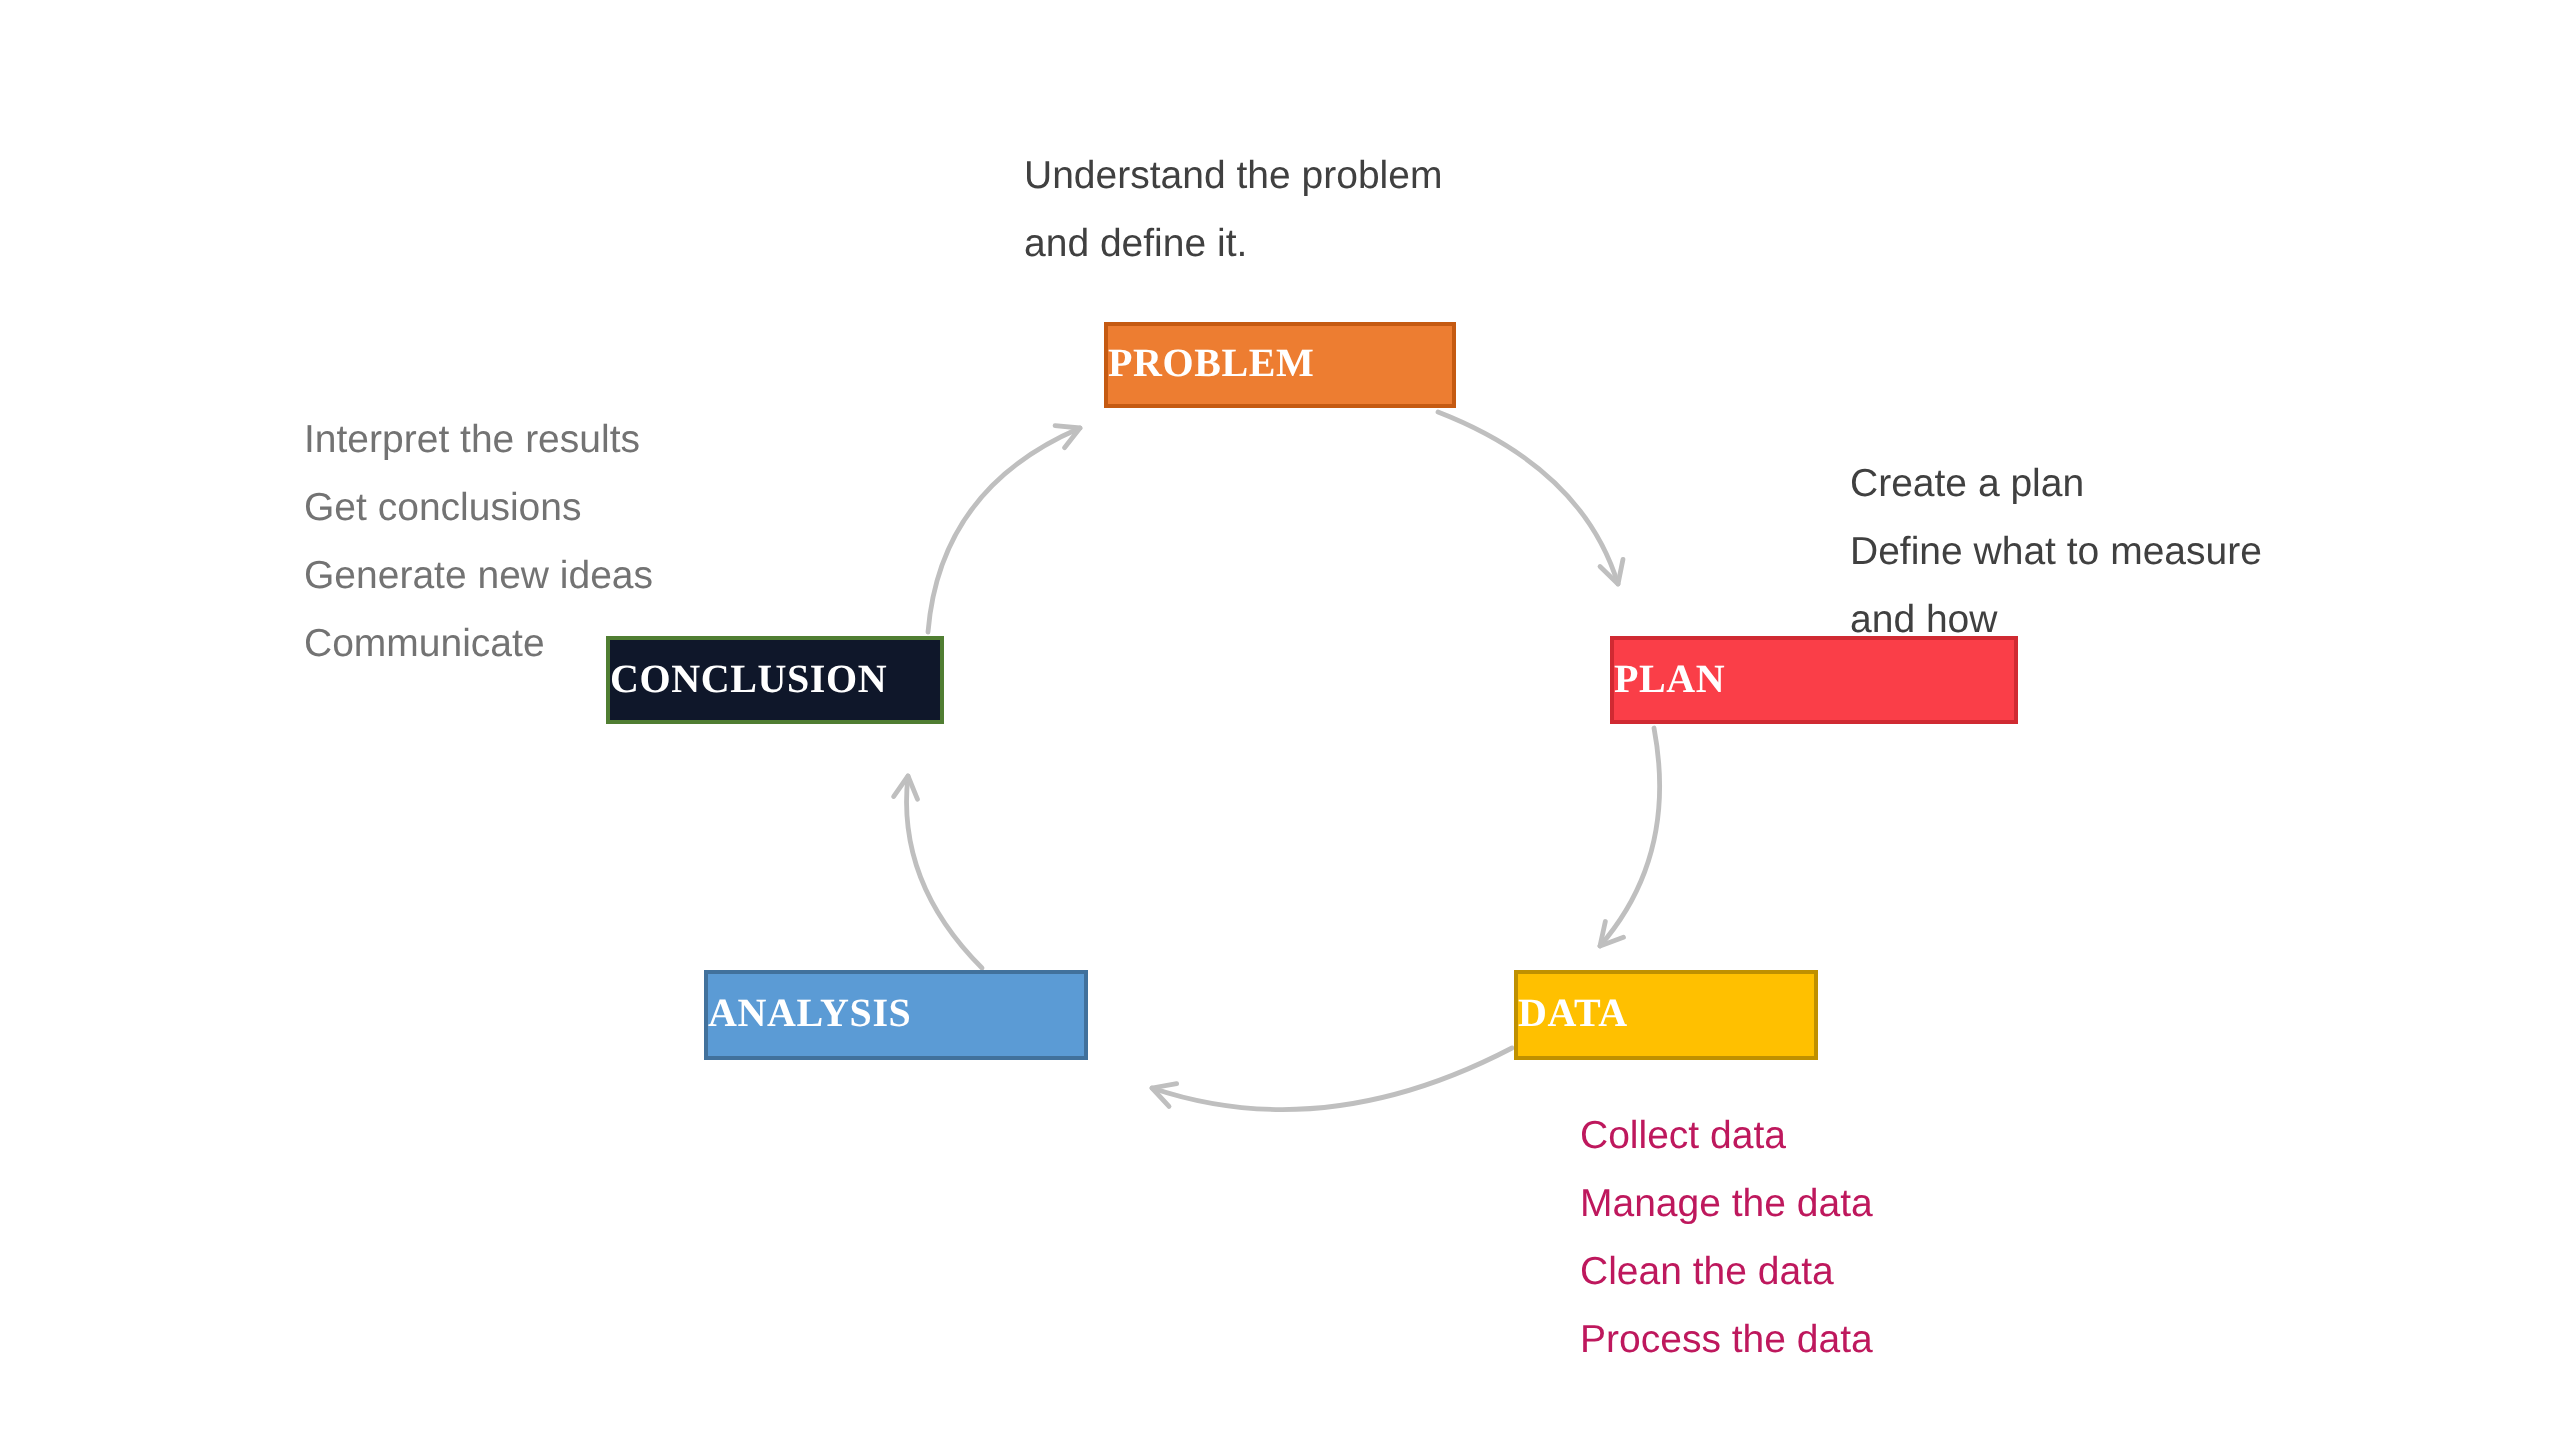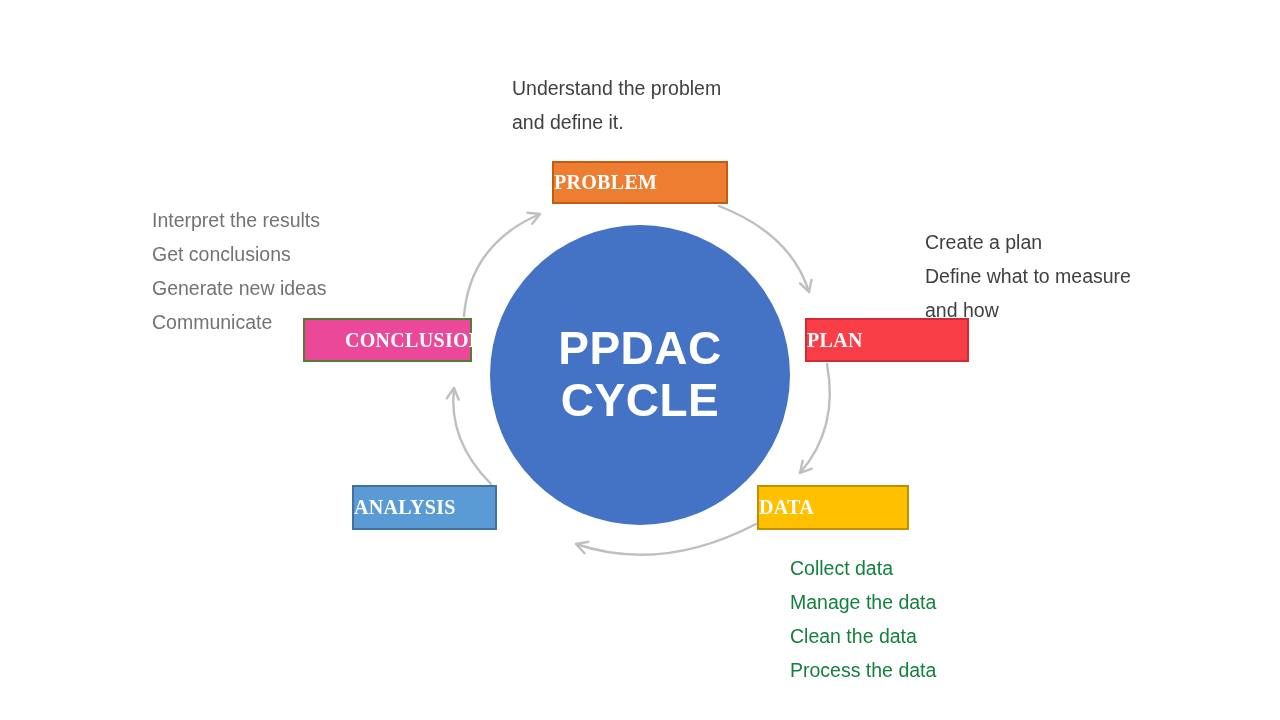--- a/index.html
+++ b/index.html
@@ -42,23 +42,23 @@
     border: 2px solid transparent;
     display: flex; align-items: center;  font-family: Liberation Serif, serif;
   }
   .stage-label {
     color: #ffffff;
     font-size: 20px;
     font-weight: bold;
     letter-spacing: 0.3px;
   }
   .stage-problem    { left: 552px; top: 161px; width: 176px; height: 43px; }
-  .stage-plan       { left: 805px; top: 318px; width: 164px; height: 44px; }
+  .stage-plan       { left: 805px; top: 318px; width: 204px; height: 44px; }
   .stage-data       { left: 757px; top: 485px; width: 152px; height: 45px; }
-  .stage-analysis   { left: 352px; top: 485px; width: 145px; height: 45px; }
+  .stage-analysis   { left: 352px; top: 485px; width: 192px; height: 45px; }
   .stage-conclusion { left: 303px; top: 318px; width: 169px; height: 44px; }
   .description {
     position: absolute;
     color: #404040;
     font-size: 19.5px;
     line-height: 34px;
     white-space: pre-line;
   }
   .desc-problem    { left: 512px; top: 71px;  }
   .desc-plan       { left: 925px; top: 225px; }
@@ -77,47 +77,43 @@
         <polyline class="arrowhead-glyph" points="4,4 15,10 4,16" fill="none" stroke="#BFBFBF" stroke-width="2.4" stroke-linecap="round" stroke-linejoin="round"></polyline>
       </marker>
     </defs>
     <path class="cycle-arrow" d="M 464 316 Q 470 244 540 214" fill="none" stroke="#BFBFBF" stroke-width="2.4" stroke-linecap="round" marker-end="url(#arrowhead)"></path>
     <path class="cycle-arrow" d="M 719 206 Q 791 234 809 292" fill="none" stroke="#BFBFBF" stroke-width="2.4" stroke-linecap="round" marker-end="url(#arrowhead)"></path>
     <path class="cycle-arrow" d="M 827 364 Q 839 428 800 473" fill="none" stroke="#BFBFBF" stroke-width="2.4" stroke-linecap="round" marker-end="url(#arrowhead)"></path>
     <path class="cycle-arrow" d="M 756 524 Q 662 573 576 544" fill="none" stroke="#BFBFBF" stroke-width="2.4" stroke-linecap="round" marker-end="url(#arrowhead)"></path>
     <path class="cycle-arrow" d="M 491 484 Q 448 441 454 388" fill="none" stroke="#BFBFBF" stroke-width="2.4" stroke-linecap="round" marker-end="url(#arrowhead)"></path>
   </svg>
 
-  <div class="cycle-circle" style="background: rgb(68, 114, 196);">
-    <div class="cycle-title">PPDAC
-CYCLE</div>
-  </div>
 
   <div class="stage-box stage-problem" style="background: rgb(237, 125, 49); border-color: rgb(197, 90, 17);">
     <span class="stage-label">PROBLEM</span>
   </div>
   <div class="stage-box stage-plan" style="background: rgb(250, 62, 72); border-color: rgb(208, 42, 50);">
     <span class="stage-label">PLAN</span>
   </div>
   <div class="stage-box stage-data" style="background: rgb(255, 192, 0); border-color: rgb(191, 144, 0);">
     <span class="stage-label">DATA</span>
   </div>
   <div class="stage-box stage-analysis" style="background: rgb(91, 155, 213); border-color: rgb(65, 113, 156);">
     <span class="stage-label">ANALYSIS</span>
   </div>
-  <div class="stage-box stage-conclusion" style="background: #ec4899; border-color: rgb(80, 126, 50); padding-left: 40px;">
+  <div class="stage-box stage-conclusion" style="background: #0f172a; border-color: rgb(80, 126, 50);">
     <span class="stage-label">CONCLUSION</span>
   </div>
 
   <div class="description desc-problem" style="color: rgb(64, 64, 64);">Understand the problem
 and define it.</div>
   <div class="description desc-plan" style="color: rgb(64, 64, 64);">Create a plan
 Define what to measure
 and how</div>
-  <div class="description desc-data" style="color: #15803d;">Collect data
+  <div class="description desc-data" style="color: #be185d;">Collect data
 Manage the data
 Clean the data
 Process the data</div>
   <div class="description desc-conclusion" style="color: #737373;">Interpret the results
 Get conclusions
 Generate new ideas
 Communicate</div>
 
 </div>
 

